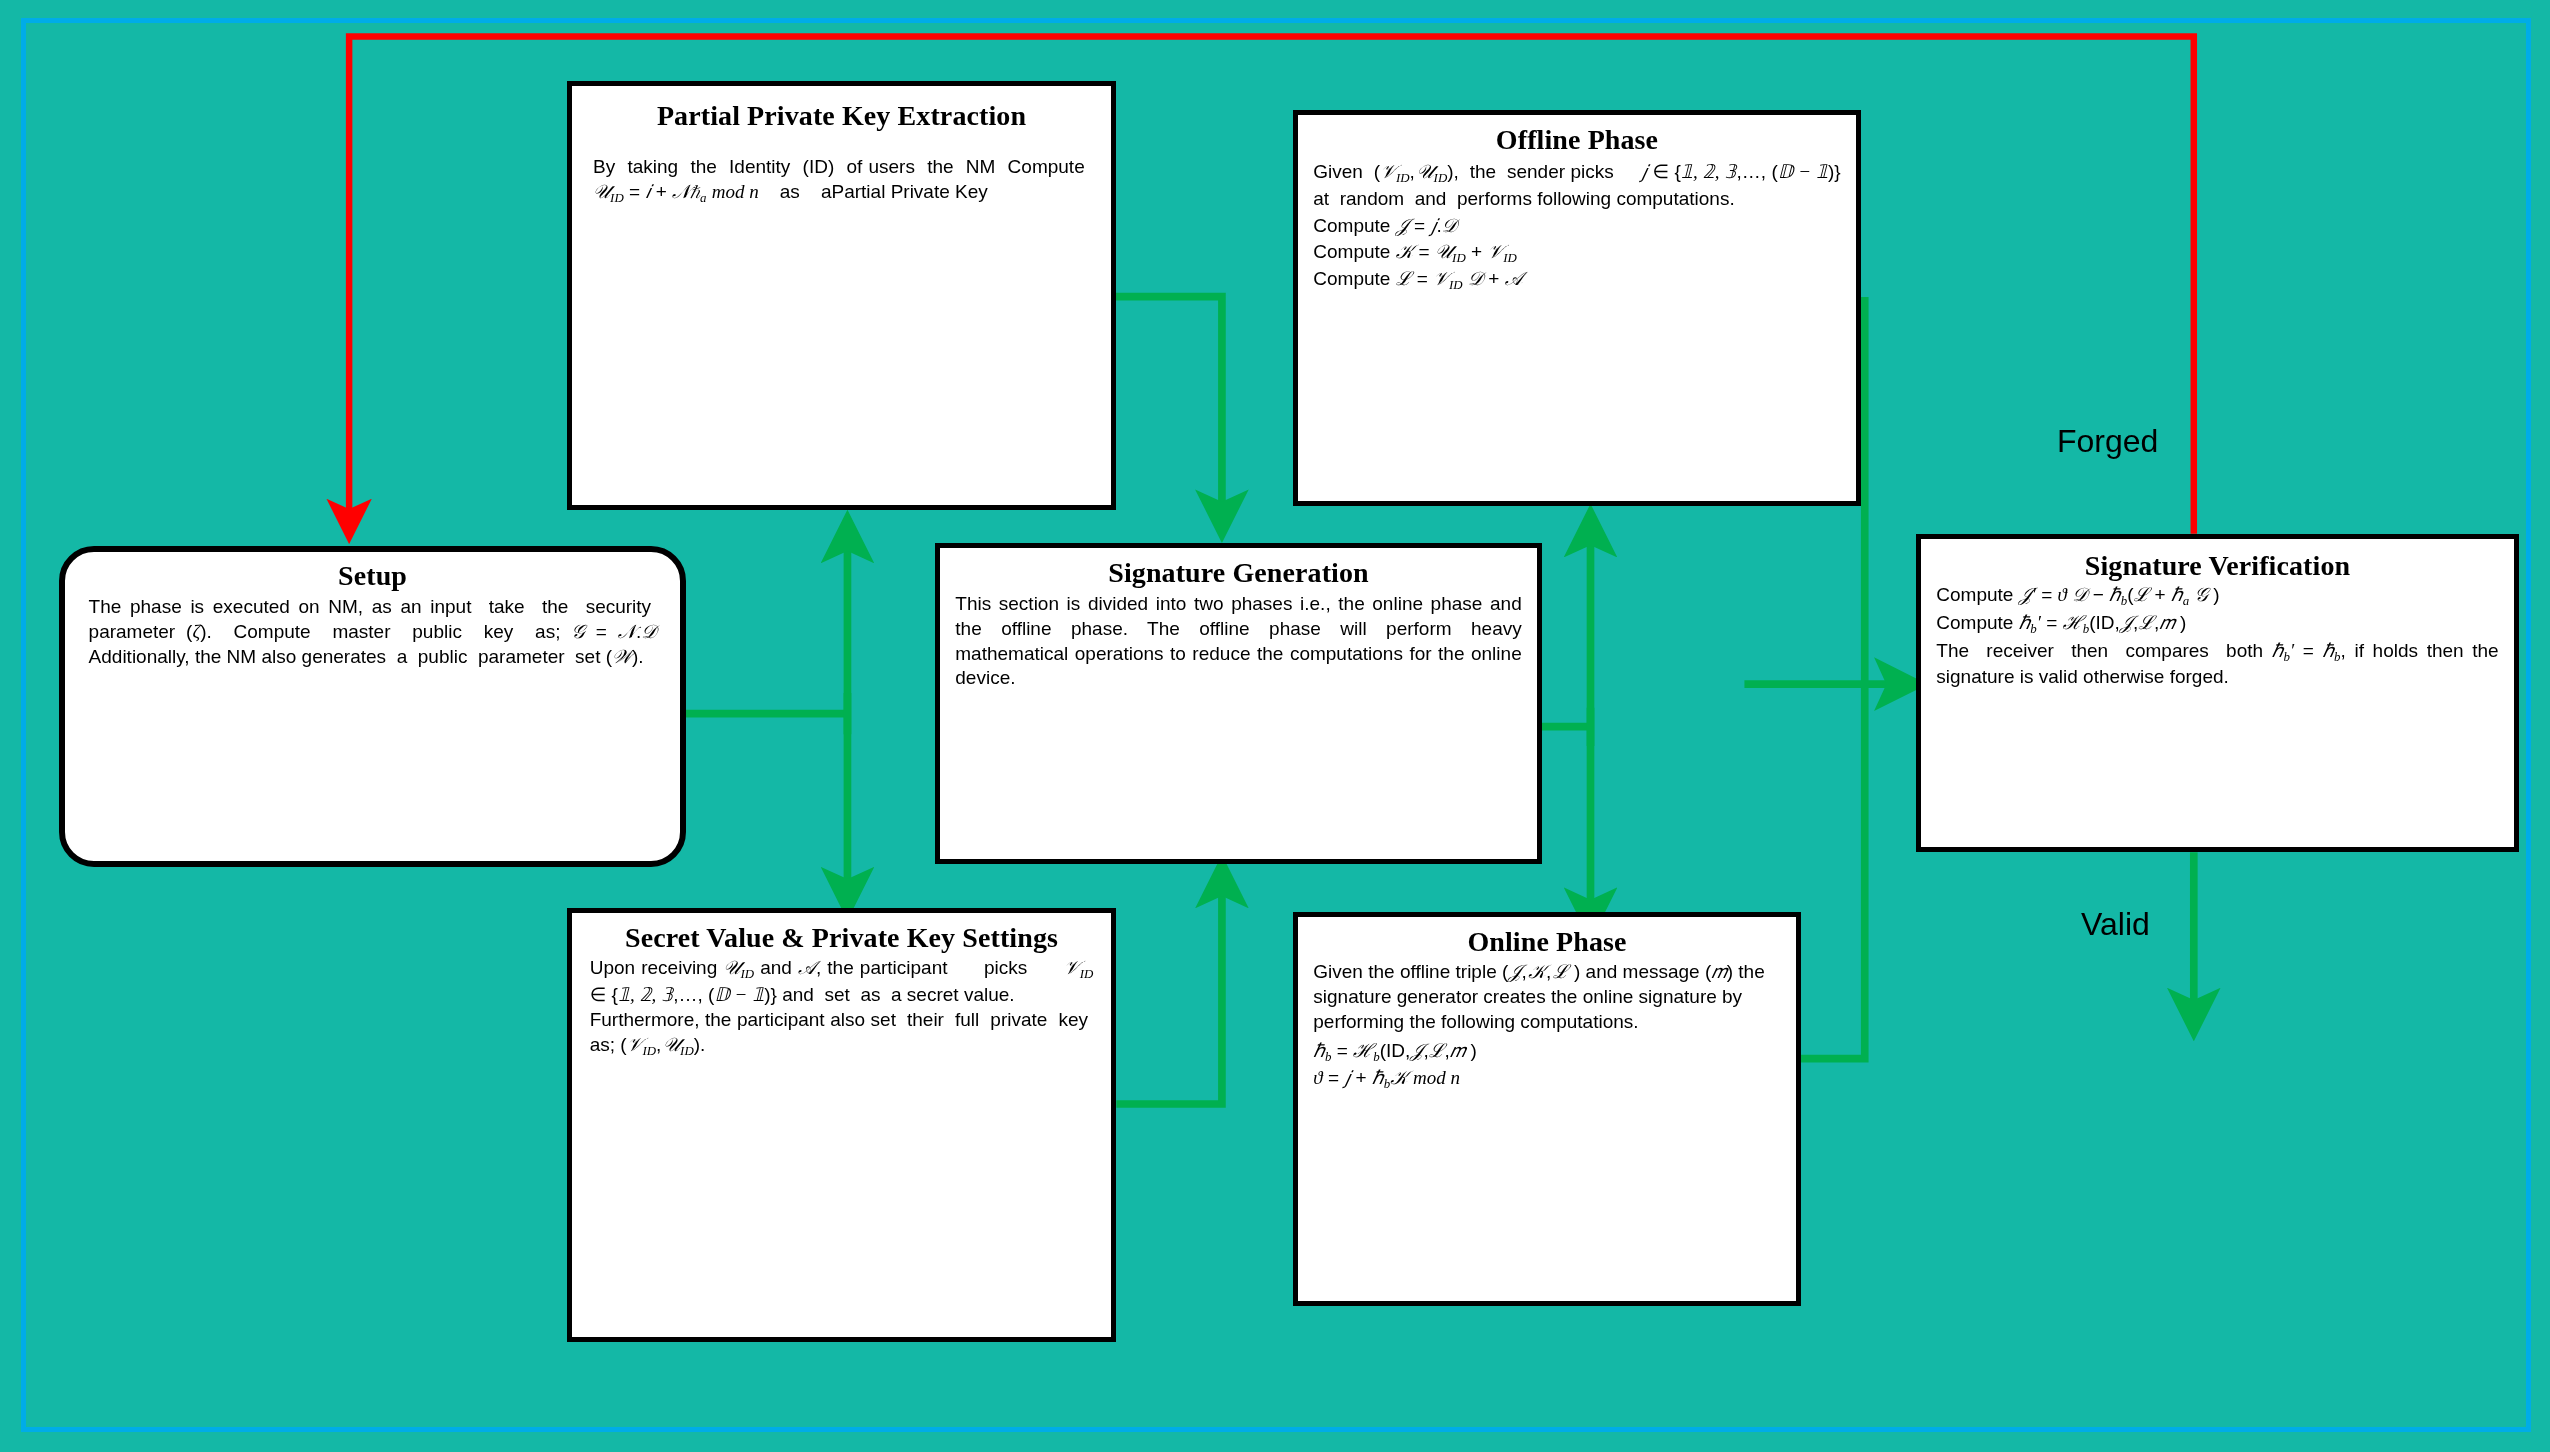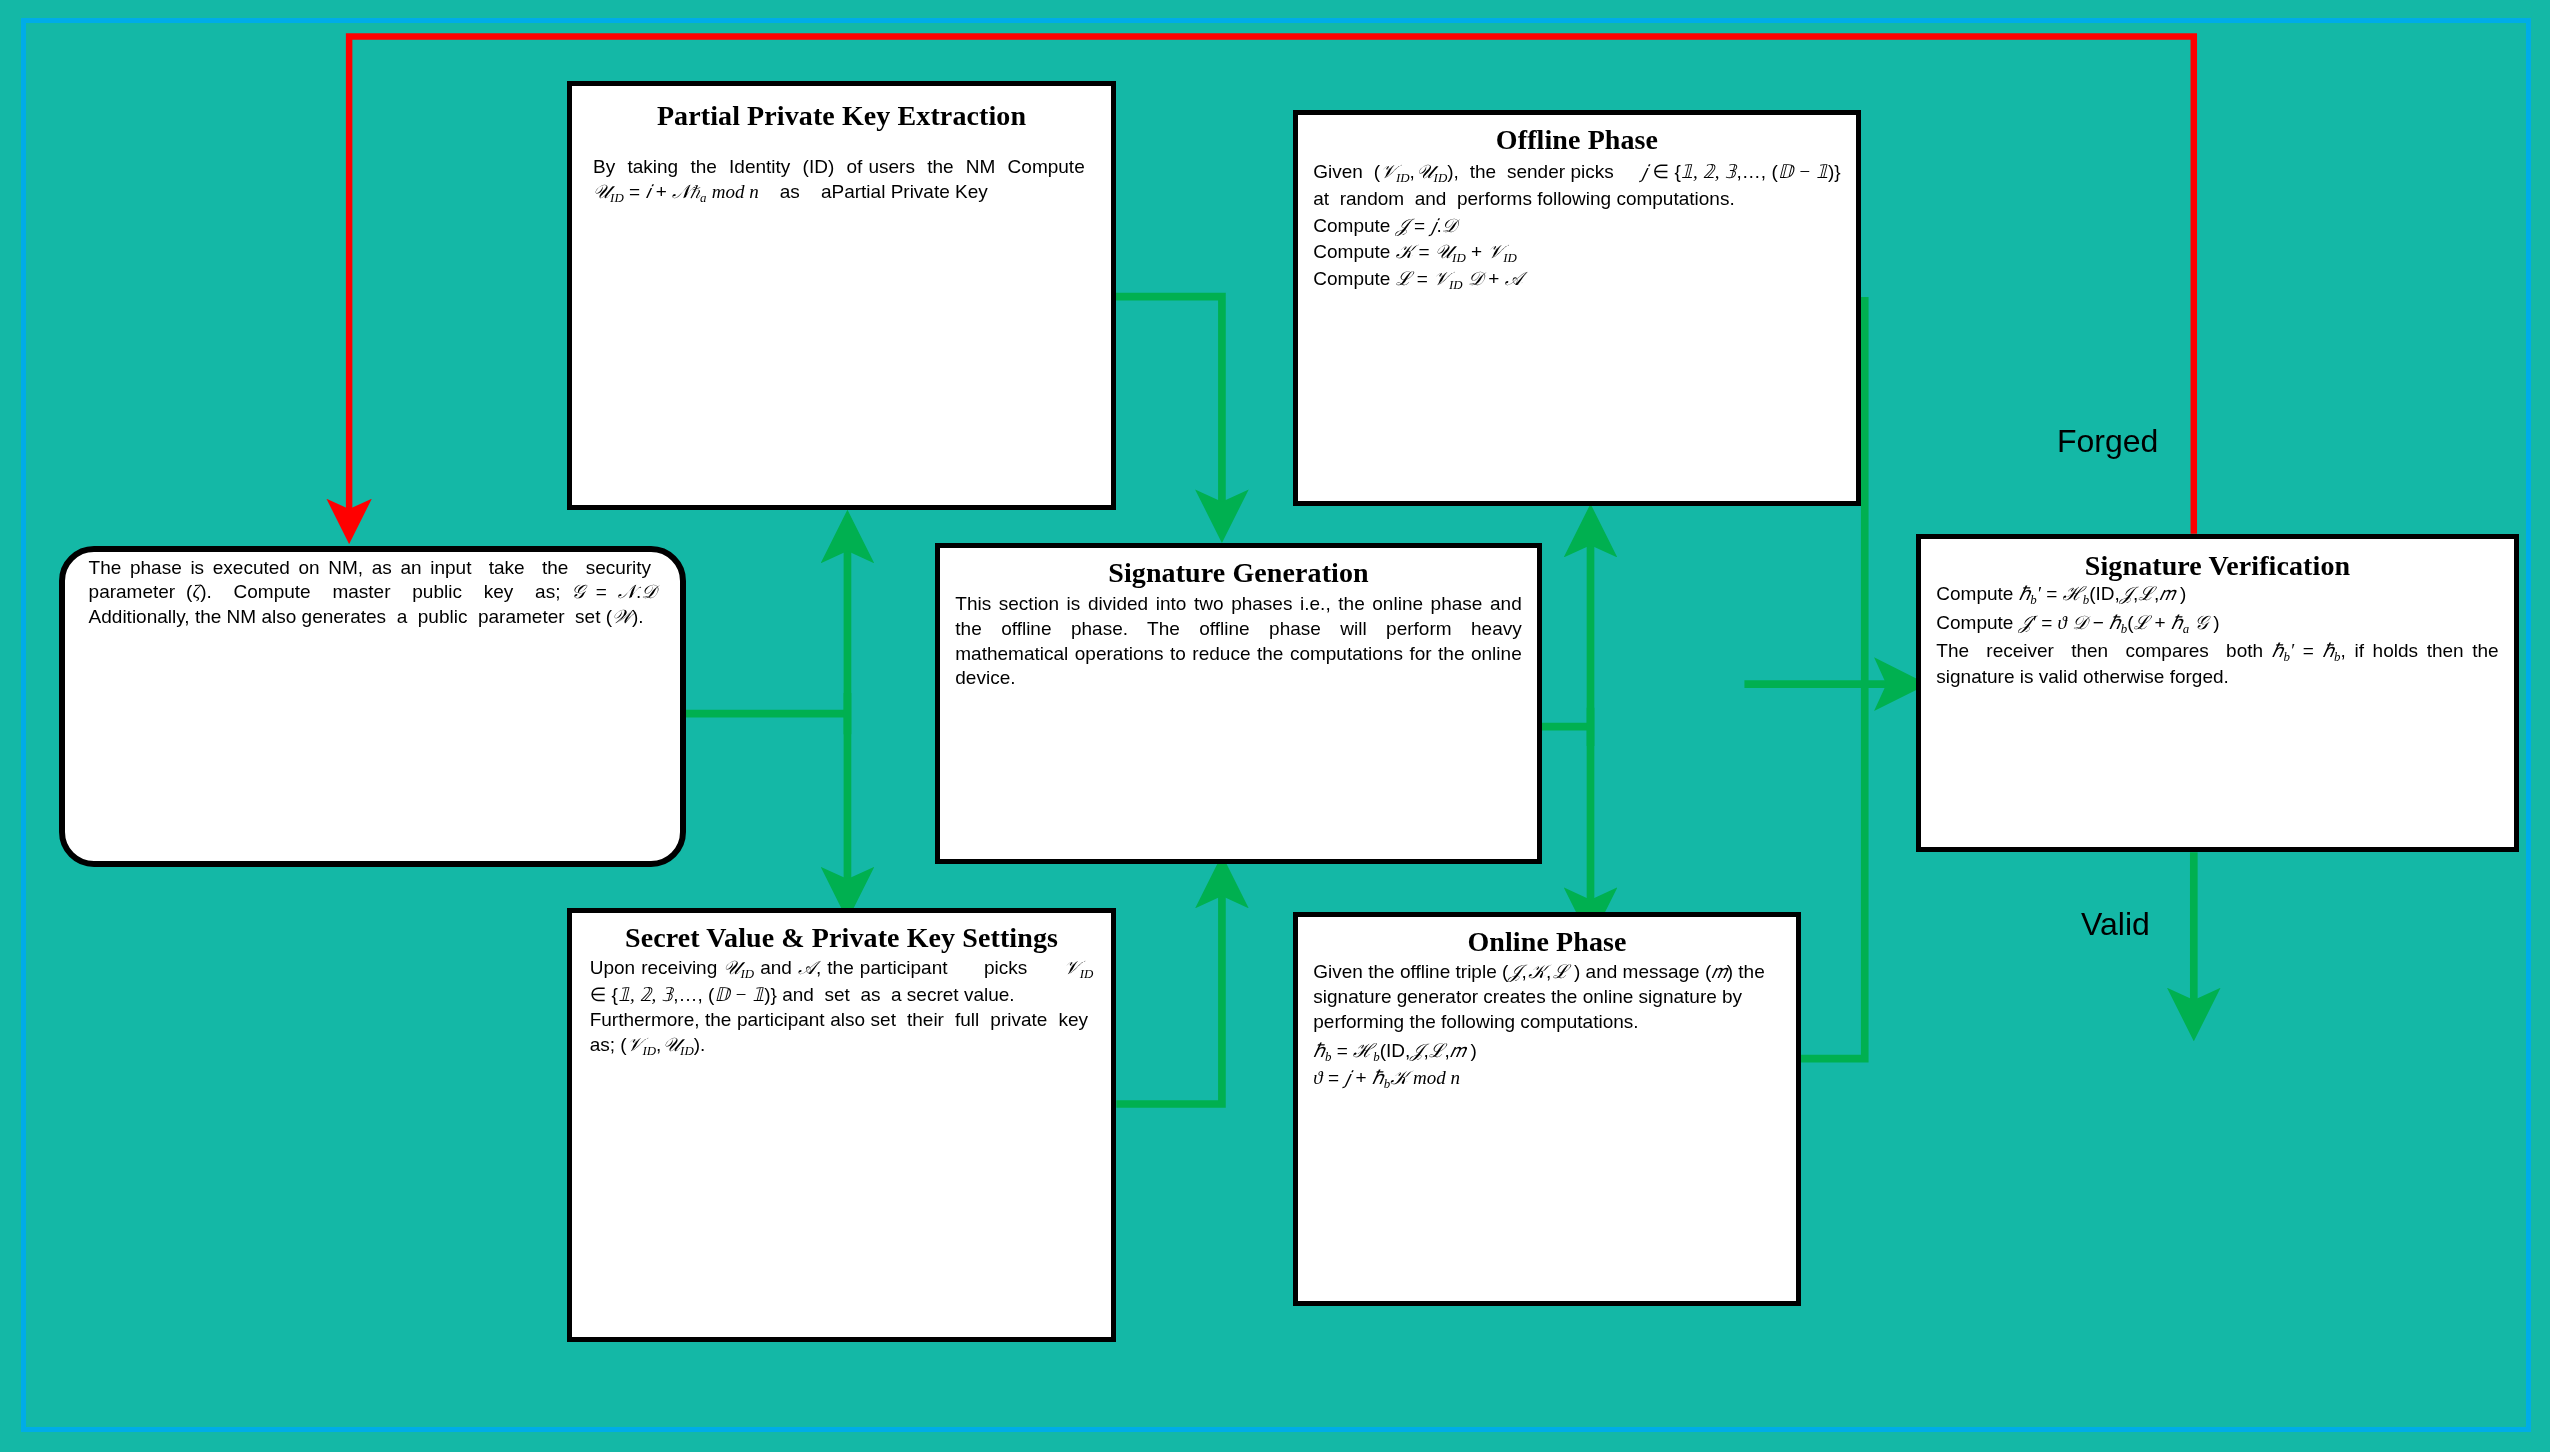--- a/index.html
+++ b/index.html
@@ -104,40 +104,41 @@
     </div>
     <div class="b-body noj" style="margin:1.2px 15.3px 0 15.3px;">
       Compute <span class="scr">𝒦</span> = <span class="scr">𝒰<span class="sub">ID</span></span> + <span class="scr">𝒱<span class="sub">ID</span></span>
     </div>
     <div class="b-body noj" style="margin:1.2px 15.3px 0 15.3px;">
       Compute <span class="scr">ℒ</span> = <span class="scr">𝒱<span class="sub">ID</span></span> <span class="scr">𝒟</span> + <span class="scr">𝒜</span>
     </div>
   </div>
 
   <div class="box rounded" style="left:59px;top:546px;width:627px;height:321px;">
+    <div class="b-title" style="margin:8.3px 23.6px 0 23.6px;">Setup</div>
     <div class="b-body" style="margin:3.5px 23.6px 0 23.6px;">
       The phase is executed on NM, as an input&nbsp; take&nbsp; the&nbsp; security&nbsp; parameter
       (<span class="eq">ζ</span>).&nbsp; Compute&nbsp; master&nbsp; public&nbsp; key&nbsp; as;
       <span class="scr">𝒢</span> = <span class="scr">𝒩</span>.<span class="scr">𝒟</span>
       Additionally, the NM also generates&nbsp; a&nbsp; public&nbsp; parameter&nbsp; set (<span class="scr">𝒲</span>).
     </div>
   </div>
 
   <div class="box" style="left:935px;top:543px;width:607px;height:321px;">
     <div class="b-title" style="margin:9.4px 17.7px 0 17.7px;">Signature Generation</div>
     <div class="b-body" style="margin:3.5px 15.3px 0 15.3px;">This section is divided into two phases i.e., the online phase and the offline phase. The offline phase will perform heavy mathematical operations to reduce the computations for the online device.</div>
   </div>
 
   <div class="box" style="left:1916px;top:534px;width:603px;height:318px;">
     <div class="b-title" style="margin:10.6px 17.7px 0 17.7px;">Signature Verification</div>
+    <div class="b-body noj" style="margin:2.4px 15.3px 0 15.3px;">
+      Compute <span class="scr">𝒥′</span> = <span class="eq">ϑ</span> <span class="scr">𝒟</span> − <span class="eq">ℏ<span class="sub">b</span></span>(<span class="scr">ℒ</span> + <span class="eq">ℏ<span class="sub">a</span></span> <span class="scr">𝒢</span> )
+    </div>
     <div class="b-body noj" style="margin:1.2px 15.3px 0 15.3px;">
       Compute <span class="eq">ℏ<span class="sub">b</span>′</span> = <span class="scr">ℋ<span class="sub">b</span></span>(ID,<span class="scr">𝒥</span>,<span class="scr">ℒ</span>,<span class="eq">𝑚</span> )
-    </div>
-    <div class="b-body noj" style="margin:2.4px 15.3px 0 15.3px;">
-      Compute <span class="scr">𝒥′</span> = <span class="eq">ϑ</span> <span class="scr">𝒟</span> − <span class="eq">ℏ<span class="sub">b</span></span>(<span class="scr">ℒ</span> + <span class="eq">ℏ<span class="sub">a</span></span> <span class="scr">𝒢</span> )
     </div>
     <div class="b-body" style="margin:1.2px 15.3px 0 15.3px;">
       The&nbsp; receiver&nbsp; then&nbsp; compares&nbsp; both
       <span class="eq">ℏ<span class="sub">b</span>′</span> = <span class="eq">ℏ<span class="sub">b</span></span>, if holds then the signature is valid otherwise forged.
     </div>
   </div>
 
   <div class="box" style="left:567px;top:908px;width:549px;height:434px;">
     <div class="b-title" style="margin:9.4px 28px 0 28px;">Secret Value &amp; Private Key Settings</div>
     <div class="b-body" style="margin:2.4px 17.7px 0 17.7px;">

